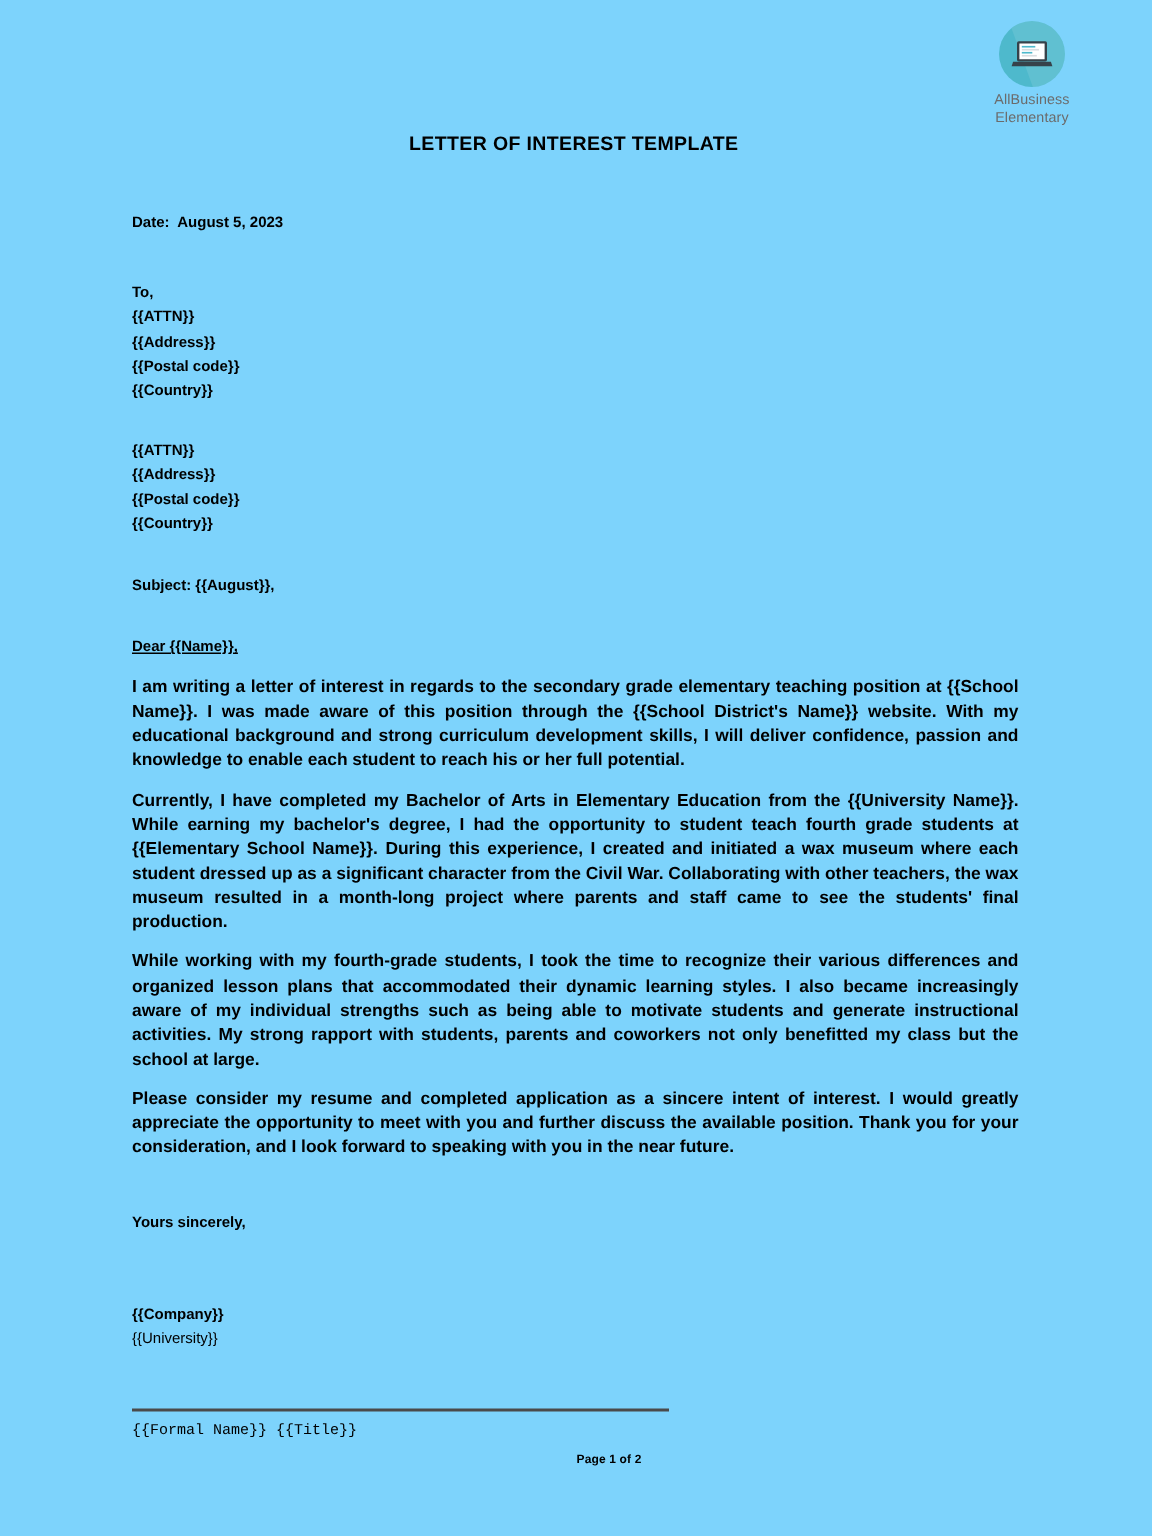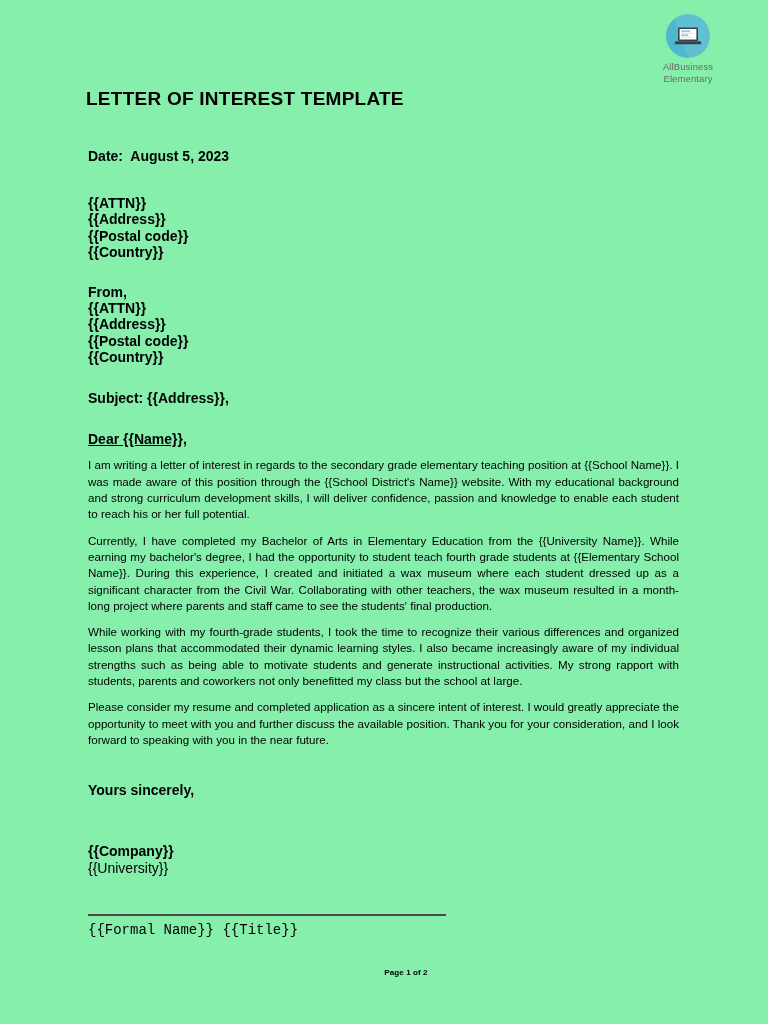--- a/index.html
+++ b/index.html
@@ -12,21 +12,21 @@
     height: 1024px;
     position: relative;
     font-family: "Liberation Sans", sans-serif;
     color: #000000;
     overflow: hidden;
   }
 
   .page {
     position: absolute;
     inset: 0;
-    background: #86efac;
+    background: #7dd3fc;
   }
 
   
   .logo-block {
     position: absolute;
     top: 14px;
     right: 32px;
     width: 96px;
     text-align: center;
   }
@@ -63,46 +63,47 @@
 
   
   .doc {
     position: absolute;
     left: 88px;
     right: 89px;
     top: 0;
   }
 
   .doc-title {
-    font-size: 19px;
+    text-align: center;
+    font-size: 13px;
     font-weight: bold;
     letter-spacing: 0.25px;
     margin-top: 88px;
     margin-left: -2px;
   }
 
   .line {
-    font-size: 14px;
+    font-size: 10px;
     line-height: 16.2px;
     font-weight: bold;
     white-space: pre;
   }
 
   .date-line { margin-top: 38px; }
 
   .addr-block { margin-top: 31px; }
   .addr-block.from { margin-top: 24px; }
 
   .subject-line { margin-top: 25px; }
   .salutation-line { margin-top: 25px; text-decoration: underline; }
 
   .para {
     font-size: 11.6px;
     line-height: 16.3px;
-    font-weight: normal;
+    font-weight: bold;
     text-align: justify;
     margin-top: 10px;
     hyphens: none;
   }
   .para.first { margin-top: 10px; }
 
   .closing { margin-top: 34px; }
 
   .sig-block { margin-top: 45px; }
 
@@ -149,35 +150,35 @@
     <div class="logo-text">Elementary</div>
   </div>
 
   <div class="doc">
 
     <div class="doc-title">LETTER OF INTEREST TEMPLATE</div>
 
     <div class="line date-line">Date:  August 5, 2023</div>
 
     <div class="addr-block to">
+      <div class="line">To,</div>
       <div class="line">{{ATTN}}</div>
       <div class="line">{{Address}}</div>
       <div class="line">{{Postal code}}</div>
       <div class="line">{{Country}}</div>
     </div>
 
     <div class="addr-block from">
-      <div class="line">From,</div>
       <div class="line">{{ATTN}}</div>
       <div class="line">{{Address}}</div>
       <div class="line">{{Postal code}}</div>
       <div class="line">{{Country}}</div>
     </div>
 
-    <div class="line subject-line">Subject: {{Address}},</div>
+    <div class="line subject-line">Subject: {{August}},</div>
 
     <div class="line salutation-line">Dear {{Name}},</div>
 
     <div class="para first">I am writing a letter of interest in regards to the secondary grade elementary teaching position at {{School Name}}. I was made aware of this position through the {{School District's Name}} website. With my educational background and strong curriculum development skills, I will deliver confidence, passion and knowledge to enable each student to reach his or her full potential.</div>
     <div class="para">Currently, I have completed my Bachelor of Arts in Elementary Education from the {{University Name}}. While earning my bachelor's degree, I had the opportunity to student teach fourth grade students at {{Elementary School Name}}. During this experience, I created and initiated a wax museum where each student dressed up as a significant character from the Civil War. Collaborating with other teachers, the wax museum resulted in a month-long project where parents and staff came to see the students' final production.</div>
     <div class="para">While working with my fourth-grade students, I took the time to recognize their various differences and organized lesson plans that accommodated their dynamic learning styles. I also became increasingly aware of my individual strengths such as being able to motivate students and generate instructional activities. My strong rapport with students, parents and coworkers not only benefitted my class but the school at large.</div>
     <div class="para">Please consider my resume and completed application as a sincere intent of interest. I would greatly appreciate the opportunity to meet with you and further discuss the available position. Thank you for your consideration, and I look forward to speaking with you in the near future.</div>
 
     <div class="line closing">Yours sincerely,</div>
 

